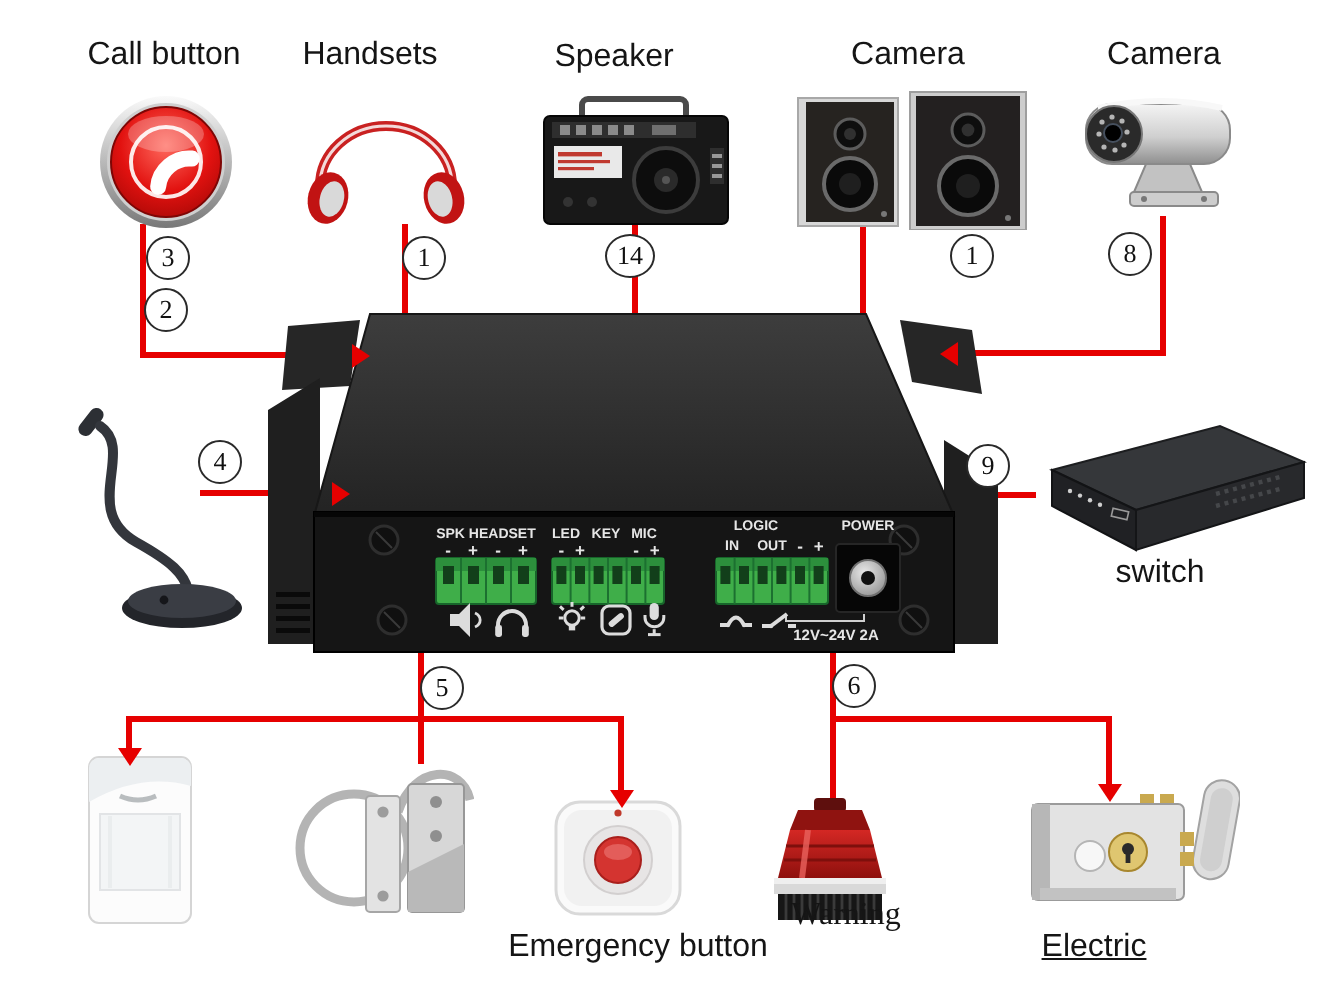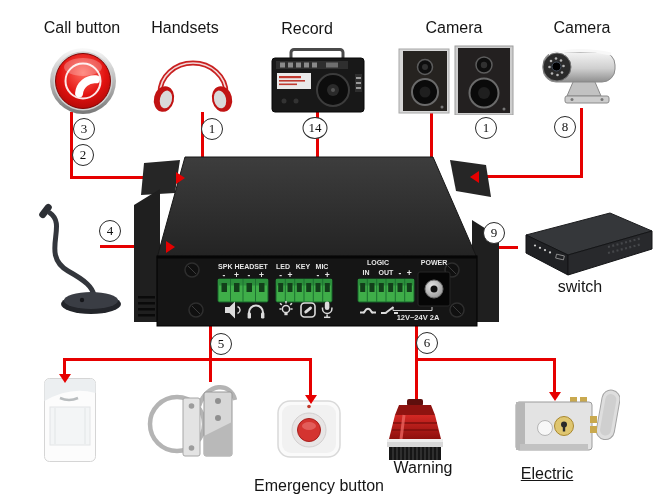--- a/index.html
+++ b/index.html
@@ -18,21 +18,21 @@
   .arr-d{border:6px solid transparent;border-top:9px solid #e60000;}
   svg text{font-family:"Liberation Sans",sans-serif;font-weight:bold;fill:#e6e6e6;}
 </style>
 </head>
 <body>
 
 <div class="stage">
 
   <div class="cap" style="left:82px;top:19px;">Call button</div>
   <div class="cap" style="left:185px;top:19px;">Handsets</div>
-  <div class="cap" style="left:307px;top:20px;">Record</div>
+  <div class="cap" style="left:307px;top:20px;">Speaker</div>
   <div class="cap" style="left:454px;top:19px;">Camera</div>
   <div class="cap" style="left:582px;top:19px;">Camera</div>
 
   <div class="wire" style="left:70px;top:112px;width:3px;height:67px;"></div>
   <div class="wire" style="left:70px;top:176px;width:110px;height:3px;"></div>
   <div class="arr arr-r" style="left:176px;top:171.5px;"></div>
   <div class="wire" style="left:201px;top:112px;width:3px;height:46px;"></div>
   <div class="wire" style="left:316px;top:110px;width:3px;height:48px;"></div>
   <div class="wire" style="left:430px;top:113px;width:3px;height:45px;"></div>
   <div class="wire" style="left:580px;top:108px;width:3px;height:70px;"></div>
@@ -383,17 +383,17 @@
     <rect x="2" y="16" width="9" height="48" fill="#b7b7b7"></rect>
     <rect x="76" y="30" width="7" height="7" fill="#c9a94f"></rect>
       <rect x="76" y="40" width="7" height="7" fill="#c9a94f"></rect>
     <circle cx="31" cy="42" r="7.5" fill="#f7f7f7" stroke="#b5b5b5"></circle>
     <circle cx="50" cy="40" r="9.5" fill="#dfc670" stroke="#a8872e"></circle>
     <circle cx="50" cy="38.5" r="3" fill="#2a2a2a"></circle>
       <rect x="48.8" y="38.5" width="2.4" height="7" fill="#2a2a2a"></rect>
     <rect x="6" y="58" width="68" height="6" fill="#c2c2c2"></rect>
   </svg>
 
-  <div class="cap" style="left:319px;top:477px;">Emergency button</div>
-  <div class="cap" style="left:423px;top:459px;">Warning</div>
+  <div class="cap" style="left:319px;top:465px;">Emergency button</div>
+  <div class="cap" style="left:423px;top:449px;font-family:Liberation Serif, serif;">Warning</div>
   <div class="cap" style="left:547px;top:465px;text-decoration:underline;">Electric</div>
 
 </div>
 
 </body></html>

